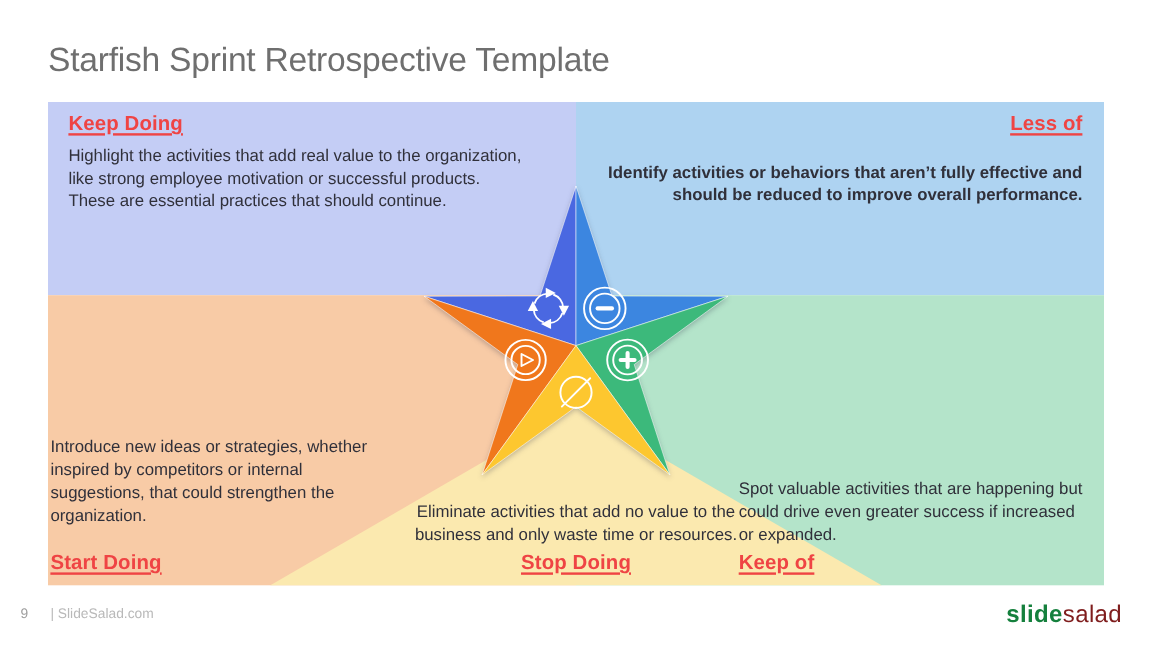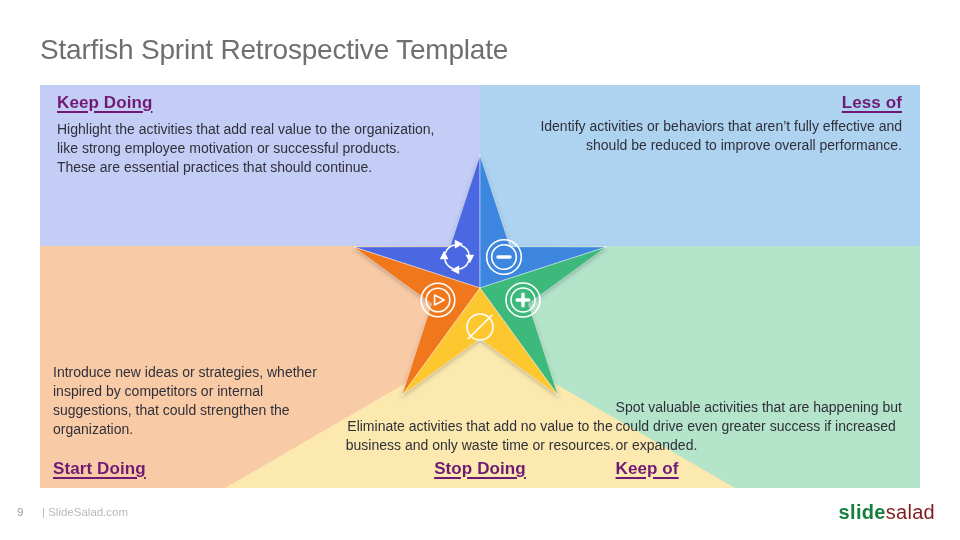--- a/index.html
+++ b/index.html
@@ -4,26 +4,26 @@
 <style>
   html,body{margin:0;padding:0;background:#ffffff;width:960px;height:540px;overflow:hidden;
     font-family:"Liberation Sans",sans-serif;}
   .slide{position:relative;width:960px;height:540px;background:#fff;padding-left:24px;}
   .title{position:absolute;left:40px;top:34px;font-size:28px;font-weight:500;color:#6f6f6f;
     letter-spacing:-0.2px;margin:0;}
   .panel{position:absolute;left:40px;top:85px;width:880px;height:403px;}
   .panel svg{position:absolute;left:0;top:0;display:block;}
   .star-shadow{filter:drop-shadow(0 2px 2px rgba(30,30,60,0.25));}
   .tb{position:absolute;}
-  .tb h2{font-size:17px;font-weight:700;color:#701a75;margin:0;letter-spacing:0.1px;
+  .tb h2{font-size:17px;font-weight:700;color:#ef4444;margin:0;letter-spacing:0.1px;
     text-decoration:underline;text-decoration-thickness:2px;text-underline-offset:3px;}
   .tb p{font-size:14px;line-height:1.35;color:#30303a;margin:0;white-space:pre-line;}
   .tb-keep{left:17px;top:8px;}         .tb-keep p{margin-top:7px;}
-  .tb-less{right:18px;top:8px;text-align:right;} .tb-less p{margin-top:4px;}
-  .tb-start{left:13px;bottom:9px;}     .tb-start h2{margin-top:20px;}
+  .tb-less{right:18px;top:8px;text-align:right;} .tb-less p{margin-top:21px;font-weight:bold;}
+  .tb-start{left:2px;bottom:9px;}     .tb-start h2{margin-top:20px;}
   .tb-stop{left:50%;transform:translateX(-50%);bottom:9px;text-align:center;}
   .tb-stop h2{margin-top:4px;}
   .tb-more{right:18px;bottom:9px;text-align:left;} .tb-more h2{margin-top:4px;}
   .footer{position:absolute;left:0;top:500px;width:960px;height:40px;}
   .page-num{position:absolute;left:17px;top:6px;font-size:11.5px;color:#9d9d9d;}
   .site{position:absolute;left:42px;top:6px;font-size:11.5px;color:#b9b9b9;}
   .logo{position:absolute;right:25px;top:1px;font-size:20px;letter-spacing:0.3px;}
   .logo .l1{font-weight:700;color:#15803d;}
   .logo .l2{font-weight:400;color:#7f1d1d;}
 </style>

